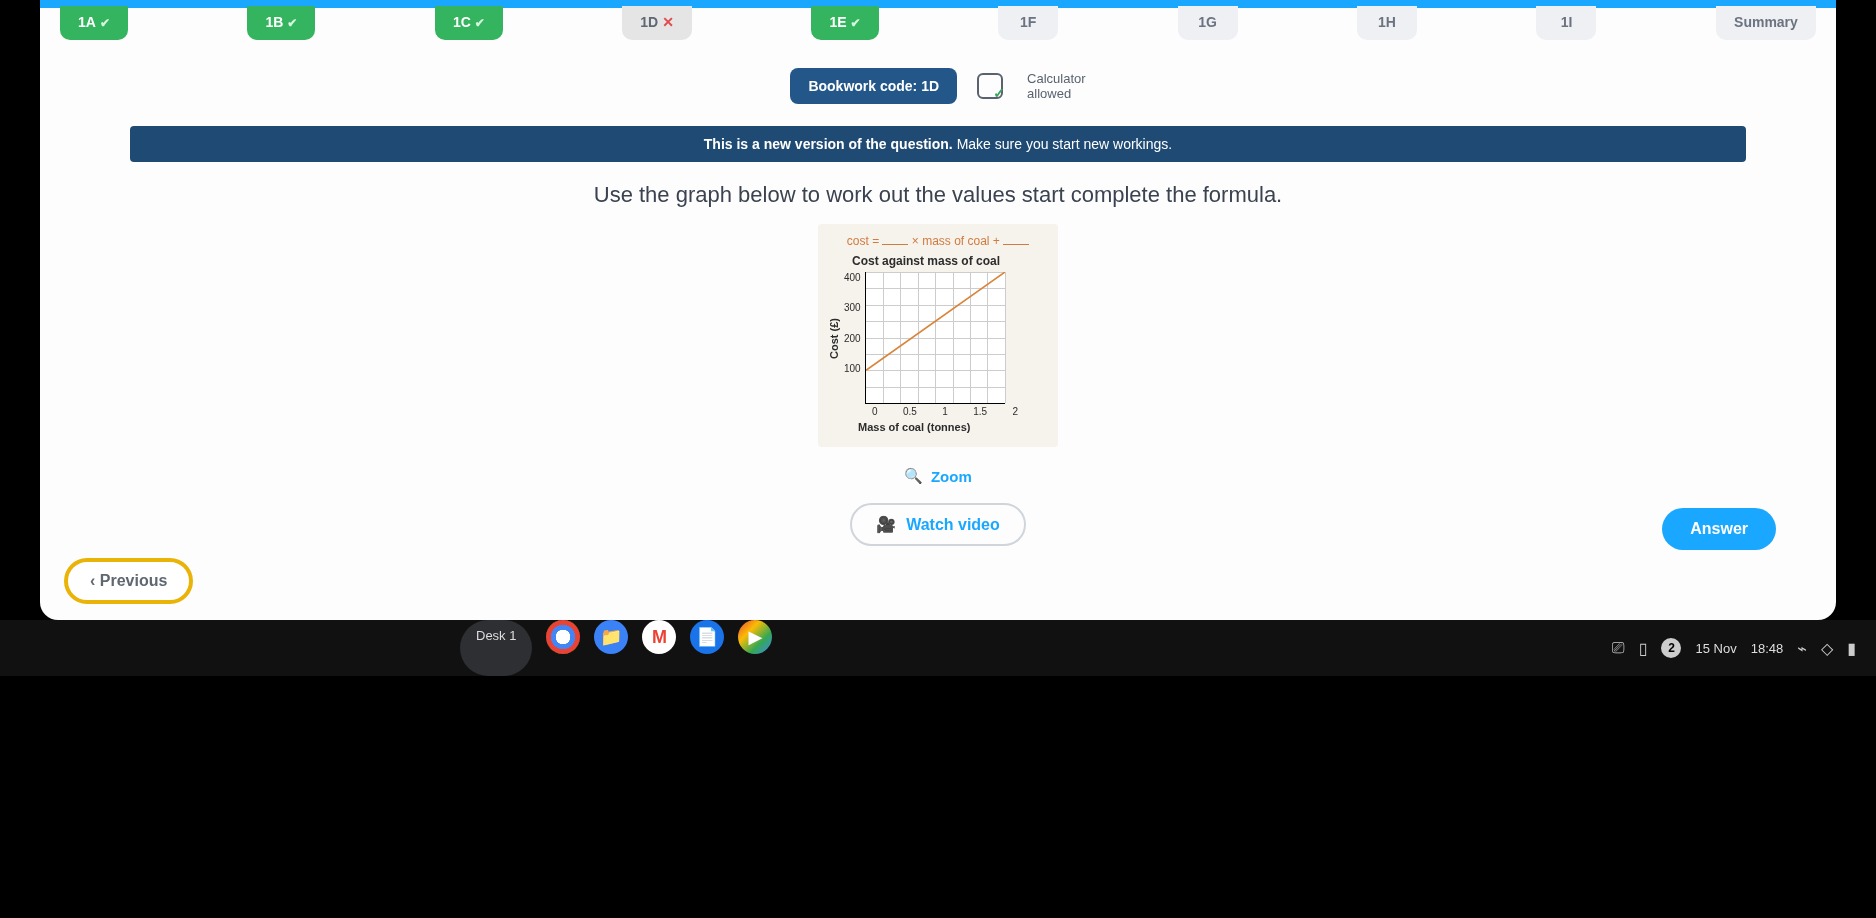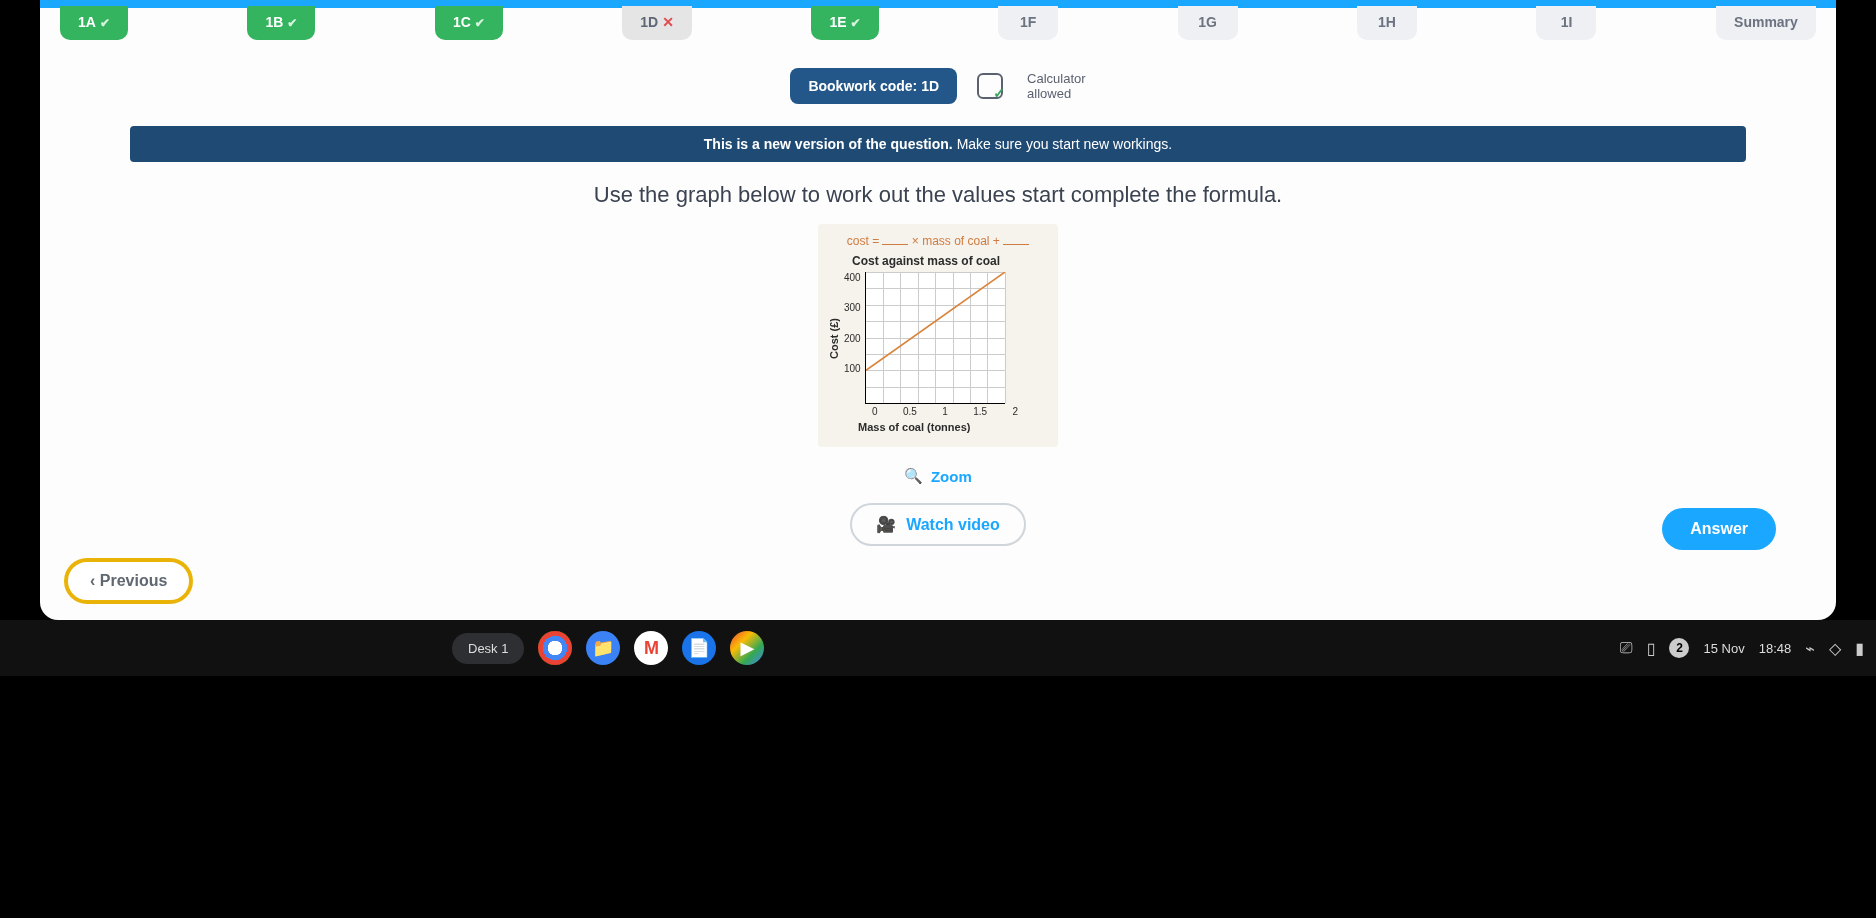--- a/index.html
+++ b/index.html
@@ -196,22 +196,21 @@
   color: #5f6771;
   font-weight: 800;
   font-size: 16px;
   cursor: pointer;
   background: #fff;
 }
 .taskbar {
   height: 56px;
   background: #111;
   display: flex;
-  align-items: center;
-  padding: 0 12px;
+  padding: 0 20px;
   gap: 14px;
   color: #ddd;
   font-size: 13px;
 }
 .spacer { flex: 1; }
 .desk-pill {
   background: #2d2f33;
   padding: 8px 16px;
   border-radius: 999px;
   font-size: 13px;

